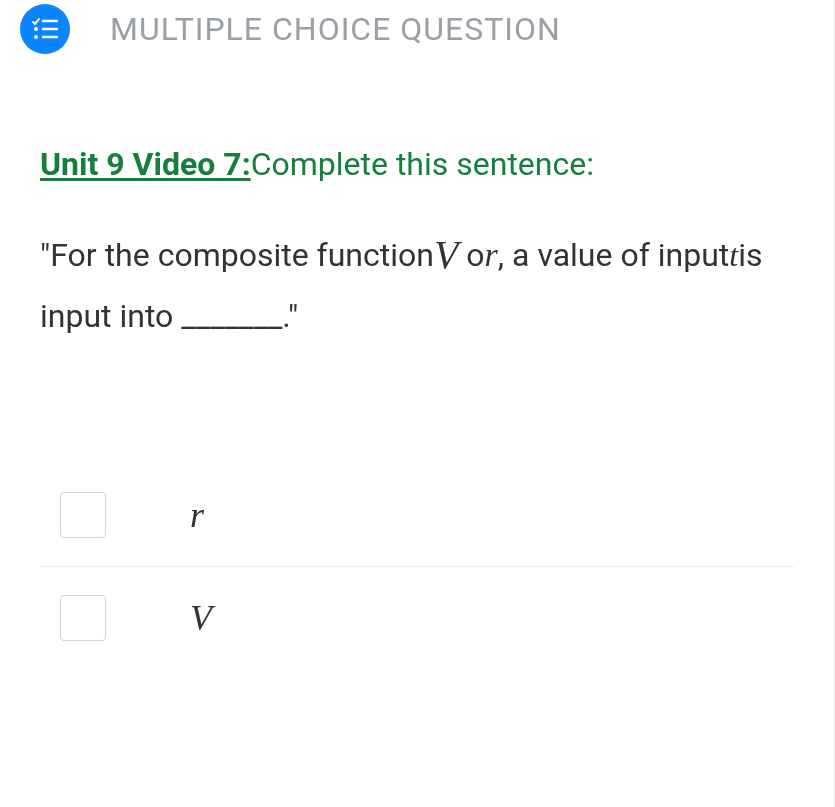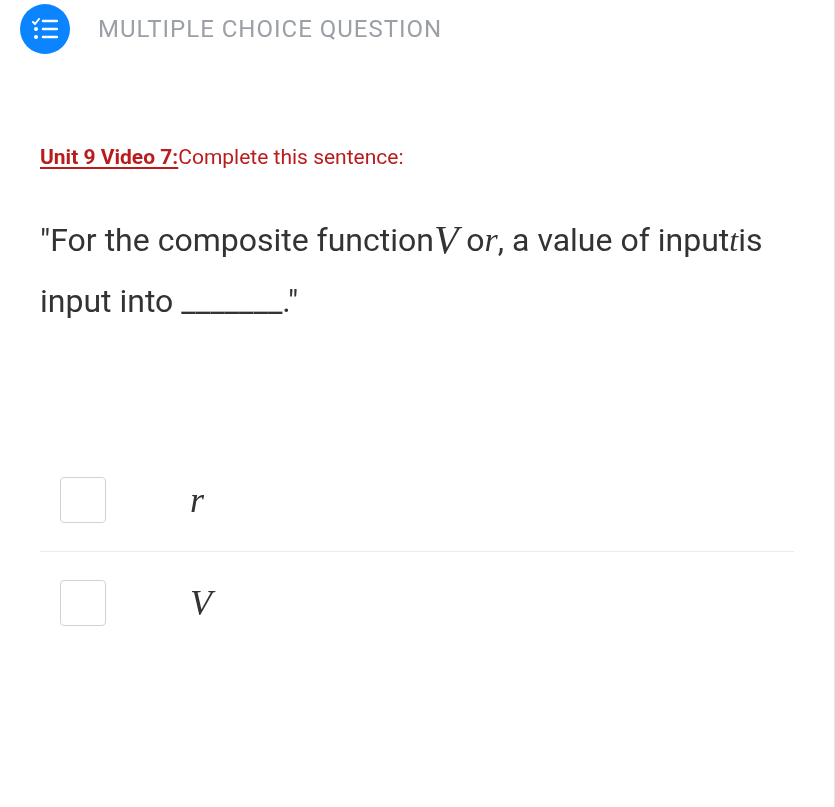--- a/index.html
+++ b/index.html
@@ -25,33 +25,33 @@
       height: 50px;
       border-radius: 50%;
       background: #0a84ff;
       display: flex;
       align-items: center;
       justify-content: center;
       flex-shrink: 0;
     }
     .badge svg { display: block; }
     .qtype {
-      margin-left: 28px;
-      font-size: 24px;
+      margin-left: 40px;
+      font-size: 32px;
       letter-spacing: 1px;
       color: #9aa0a6;
       font-weight: 400;
     }
     .question {
       padding: 85px 40px 0 40px;
     }
     .q-title {
-      font-size: 21px;
+      font-size: 32px;
       line-height: 1.35;
-      color: #b91c1c;
+      color: #15803d;
       font-weight: 400;
     }
     .q-lead {
       font-weight: 700;
       text-decoration: underline;
       text-underline-offset: 3px;
     }
     .q-body {
       margin-top: 35px;
       font-size: 32px;

